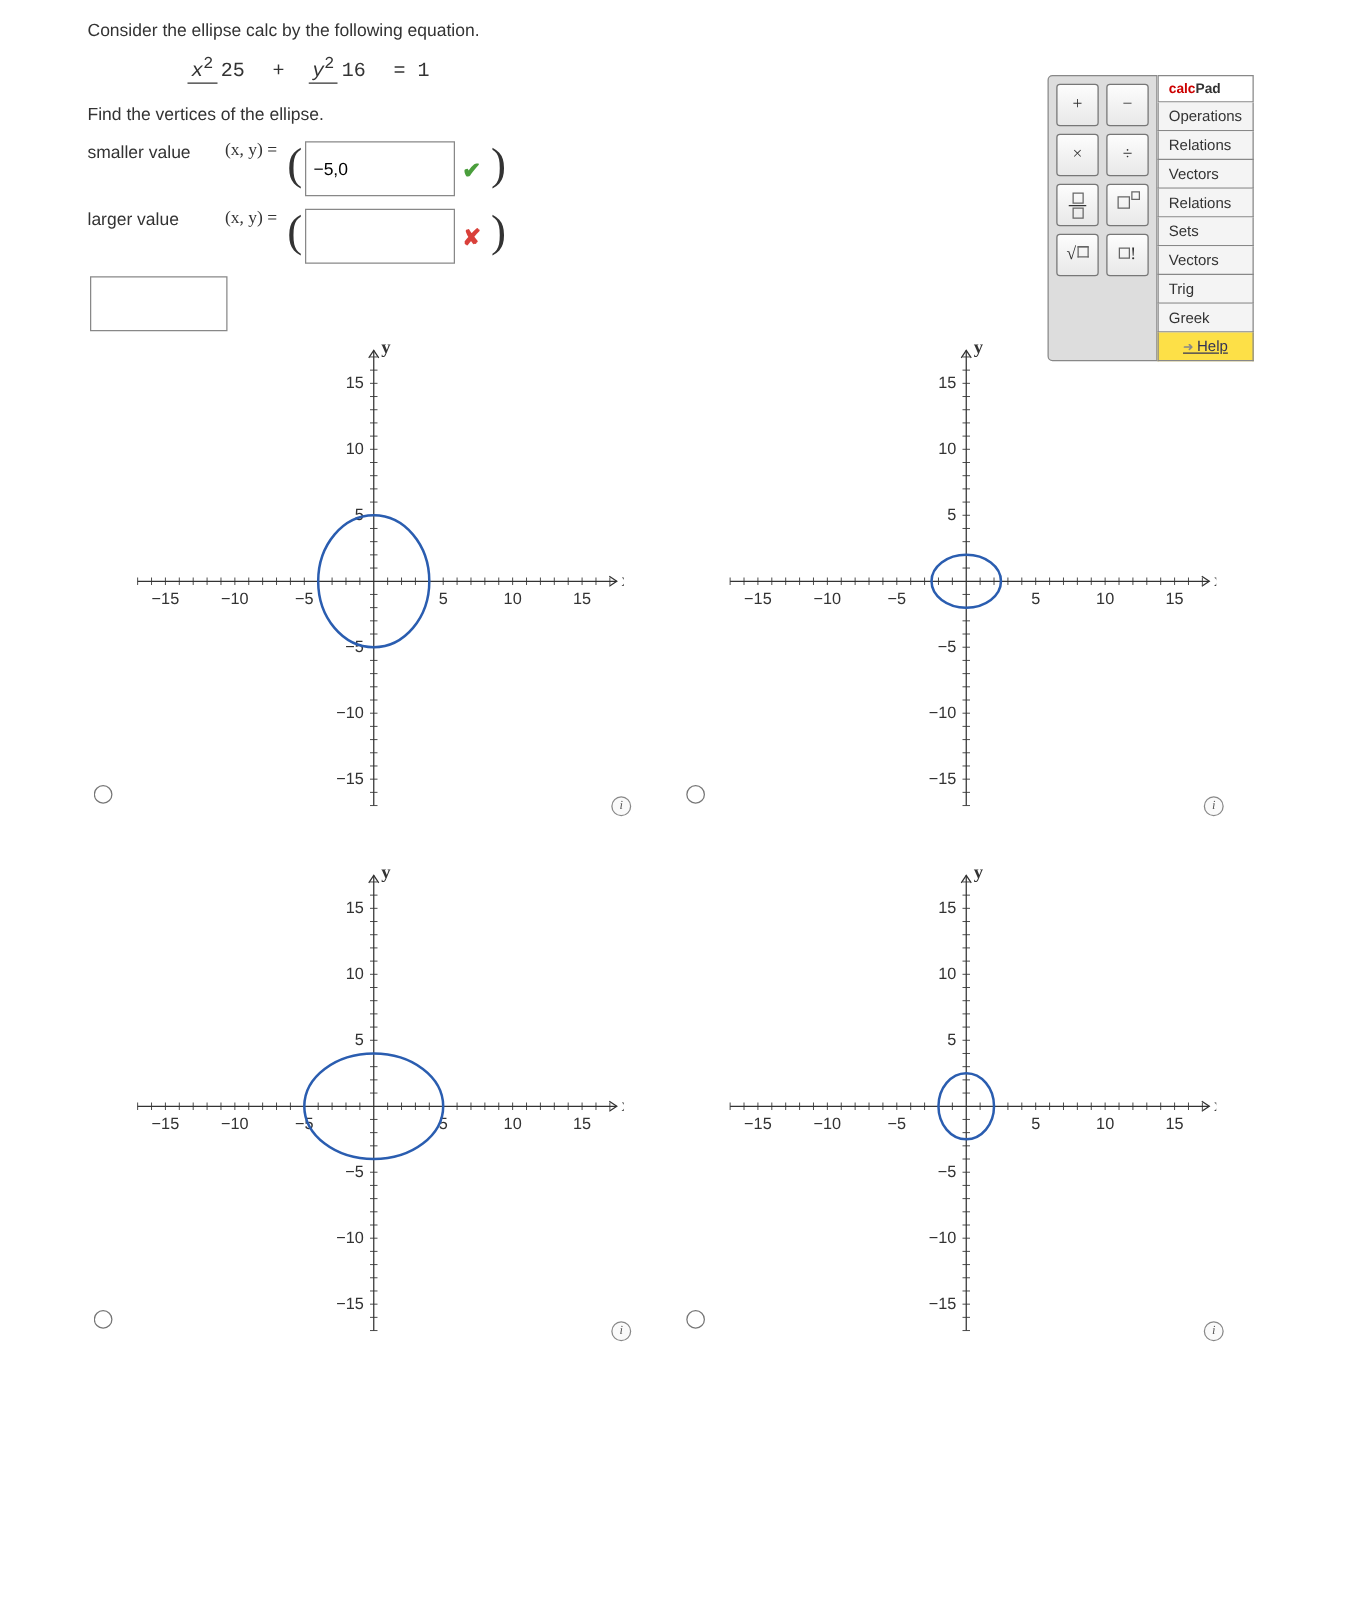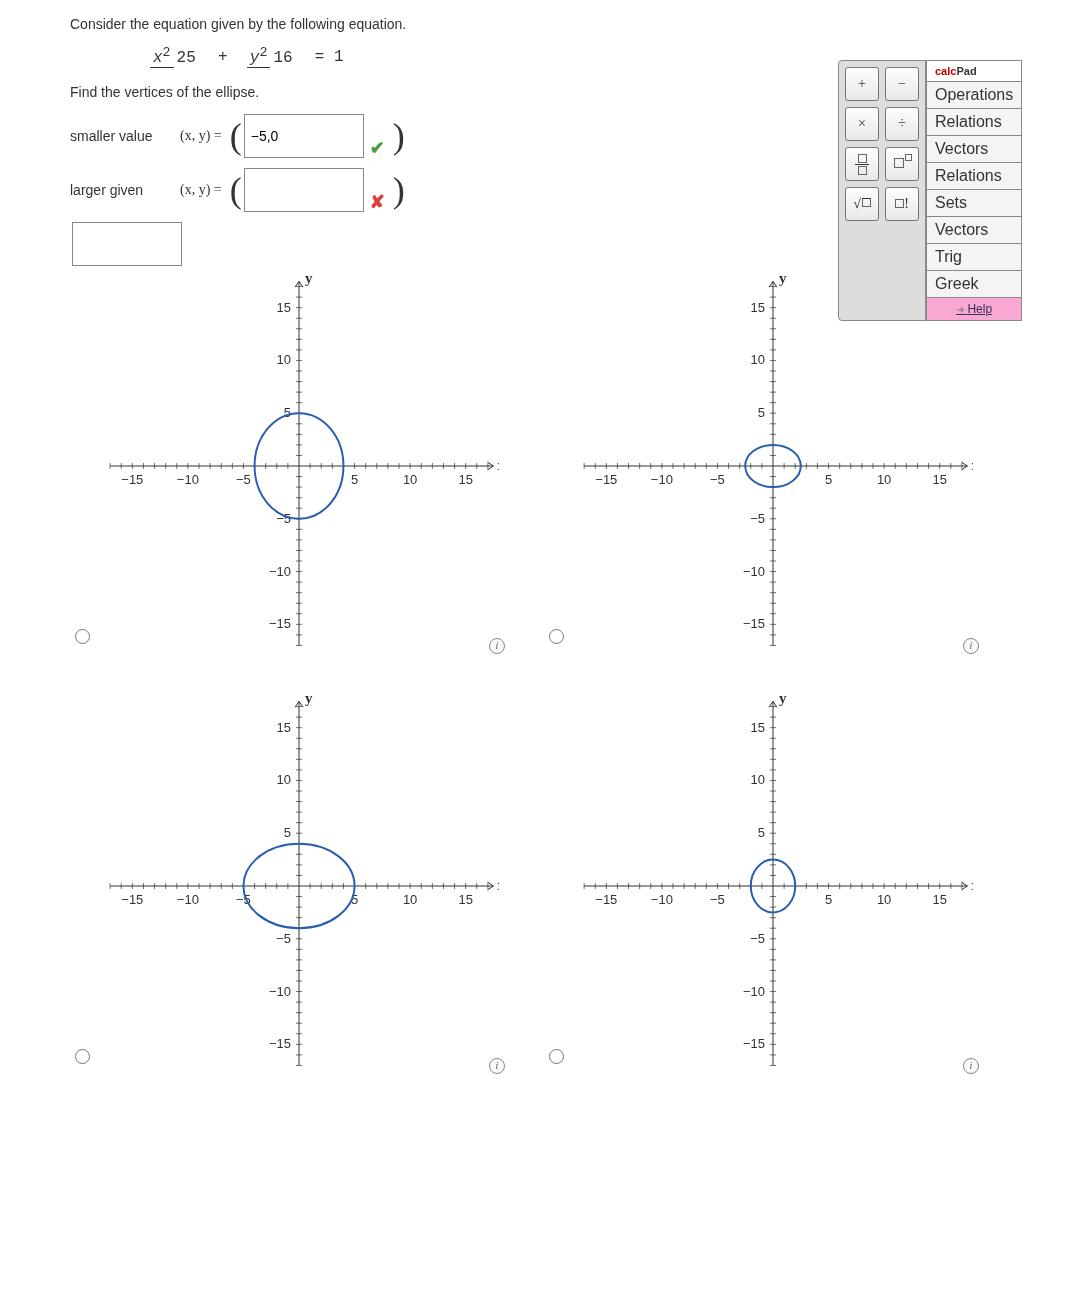--- a/index.html
+++ b/index.html
@@ -32,21 +32,21 @@
   }
   .frac .num {
     border-bottom: 1px solid #333;
     padding: 0 3px;
   }
   .frac .den {
     padding: 0 3px;
   }
   .answer-row {
     display: flex;
-    align-items: center;
+    align-items: flex-start;
     margin: 10px 0;
     font-family: Arial, sans-serif;
   }
   .answer-label {
     width: 110px;
   }
   .xy-label {
     font-family: "Times New Roman", serif;
     margin-right: 8px;
   }
@@ -160,33 +160,33 @@
     border: 1px solid #888;
     padding: 4px 8px;
     font-weight: bold;
     font-size: 11px;
   }
   .calcpad-title .calc { color: #c00; }
   .calcpad-cat {
     border: 1px solid #888;
     border-top: none;
     padding: 4px 8px;
-    font-size: 16px;
+    font-size: 12px;
     background: #f4f4f4;
     cursor: pointer;
   }
   .calcpad-help {
     border: 1px solid #888;
     border-top: none;
     padding: 4px 8px;
     font-size: 12px;
     text-align: center;
     color: #335;
     text-decoration: underline;
-    background: #f9a8d4;
+    background: #fde047;
     cursor: pointer;
   }
   .calcpad-help::before {
     content: "➜ ";
     text-decoration: none;
     color: #888;
     font-size: 10px;
   }
 
   
@@ -200,42 +200,42 @@
     font-size: 15px;
     font-weight: bold;
     fill: #333;
   }
 </style>
 </head>
 <body>
 
 <div class="content">
 
-  <div class="question-text">Consider the equation given by the following equation.</div>
+  <div class="question-text">Consider the ellipse calc by the following equation.</div>
 
   <div class="equation">
     <span class="frac"><span class="num"><i>x</i><sup>2</sup></span><span class="den">25</span></span>
     &nbsp;+&nbsp;
     <span class="frac"><span class="num"><i>y</i><sup>2</sup></span><span class="den">16</span></span>
     &nbsp;=&nbsp;<span>1</span>
   </div>
 
   <div class="question-text">Find the vertices of the ellipse.</div>
 
   <div class="answer-row">
     <span class="answer-label">smaller value</span>
     <span class="xy-label">(x, y)  =</span>
     <span class="big-paren">(</span>
     <input class="answer-input" value="−5,0" style="">
     <span class="mark correct">✔</span>
     <span class="big-paren" style="margin-left:8px;">)</span>
   </div>
 
   <div class="answer-row">
-    <span class="answer-label">larger given</span>
+    <span class="answer-label">larger value</span>
     <span class="xy-label">(x, y)  =</span>
     <span class="big-paren">(</span>
     <input class="answer-input" value="" style="">
     <span class="mark wrong">✘</span>
     <span class="big-paren" style="margin-left:8px;">)</span>
   </div>
 
   <input class="answer-input" style="width: 110px;" value="">
 
 

